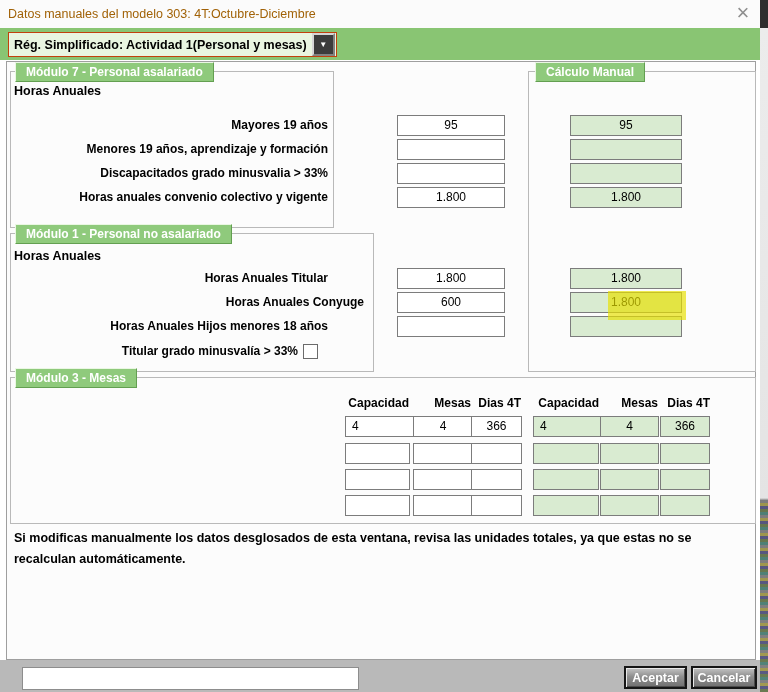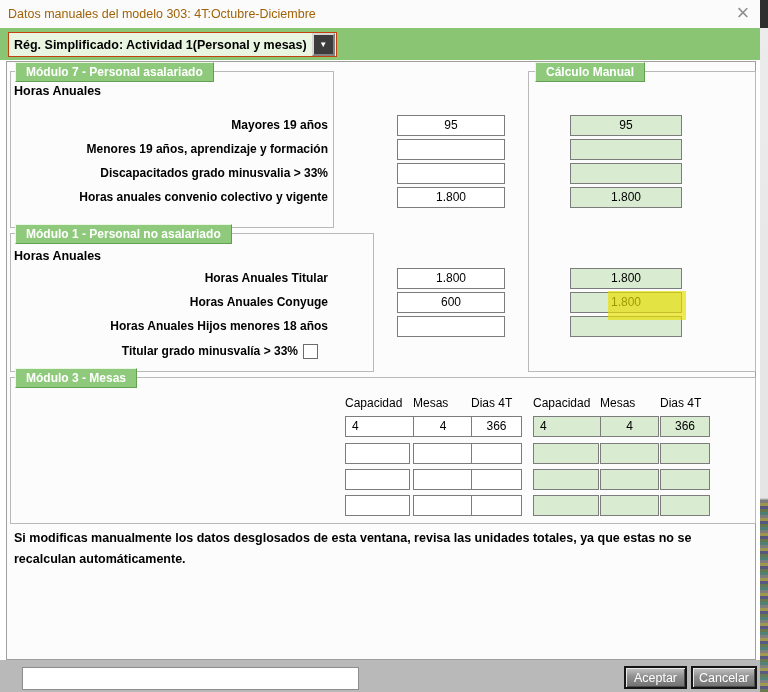--- a/index.html
+++ b/index.html
@@ -22,28 +22,28 @@
   .tab{position:absolute;top:-10px;background:#8fca7c;color:#fff;font-weight:bold;font-size:12px;
        padding:2px 10px 2px 10px;white-space:nowrap;border-top:1px solid #eaf7e3;
        border-left:1px solid #eaf7e3;border-right:1px solid #639f51;border-bottom:1px solid #639f51;}
   .subtitle{font-weight:bold;font-size:12.5px;color:#000;}
   .row-label{left:10px;width:318px;height:20px;line-height:20px;text-align:right;
              font-weight:bold;font-size:12px;white-space:nowrap;}
   .vbox{height:19px;line-height:19px;font-size:12px;text-align:center;
         border:1px solid #7c7c7c;background:#fff;}
   .vbox.manual{background:#d9ebd1;}
   .cell-left{text-align:left;padding-left:6px;}
-  .mesa-h{height:15px;line-height:15px;text-align:left;font-weight:normal;font-size:12px;white-space:nowrap;}
+  .mesa-h{height:15px;line-height:15px;text-align:right;font-weight:bold;font-size:12px;white-space:nowrap;}
   .checkbox{width:13px;height:13px;background:#fff;border:1px solid #6b6b6b;}
   .warning{font-weight:bold;font-size:12.5px;line-height:21px;color:#000;}
   .highlight{background:rgba(232,224,0,0.68);}
   .footerbar{left:0;top:660px;width:760px;height:32px;background:#b9b9b9;}
   .footer-input{position:absolute;left:22px;top:667px;width:331px;height:19px;
                 border:1px solid #8d8d8d;background:#fff;font-family:inherit;font-size:12px;}
-  .btn{position:absolute;top:666px;height:23px;color:#fff;font-weight:normal;font-size:12.5px;
+  .btn{position:absolute;top:666px;height:23px;color:#fff;font-weight:bold;font-size:12.5px;
        font-family:inherit;background:linear-gradient(180deg,#c4c4c4 0%,#8f8f8f 45%,#707070 100%);
        border:2px solid #161616;box-shadow:inset 1px 1px 0 #e9e9e9,inset -1px -1px 0 #4b4b4b;
        padding:0;line-height:18px;}
   .side-strip{left:760px;top:0;width:8px;height:692px;
               background:linear-gradient(180deg,#2e2e2e 0px,#2e2e2e 28px,#ececec 28px,#e4e4e4 498px,#8f8f8f 500px,#a9a9a9 692px);}
   .side-noise{position:absolute;left:0;top:500px;width:8px;height:192px;opacity:.8;
               background:repeating-linear-gradient(0deg,#5a6e3c 0 3px,#46467a 3px 6px,#a0963c 6px 9px,#777 9px 12px,#3c7a6e 12px 15px);}
 </style>
 </head>
 <body>
@@ -86,21 +86,21 @@
   <div class="abs vbox manual" style="left:570px;top:115px;width:110px;">95</div>
   <div class="abs vbox manual" style="left:570px;top:139px;width:110px;"></div>
   <div class="abs vbox manual" style="left:570px;top:163px;width:110px;"></div>
   <div class="abs vbox manual" style="left:570px;top:187px;width:110px;">1.800</div>
 
   <div class="abs group" style="left:10px;top:233px;width:322px;height:137px;padding-left:40px;">
     <div class="tab" style="left:4px;">Módulo 1 - Personal no asalariado</div>
   </div>
   <div class="abs subtitle" style="left:14px;top:249px;">Horas Anuales</div>
   <div class="abs row-label" style="top:268px;">Horas Anuales Titular</div>
-  <div class="abs row-label" style="top:292px;">Horas Anuales Conyuge</div>
+  <div class="abs row-label" style="top:292px;padding-left:36px;">Horas Anuales Conyuge</div>
   <div class="abs row-label" style="top:316px;">Horas Anuales Hijos menores 18 años</div>
   <div class="abs row-label" style="top:341px;width:288px;">Titular grado minusvalía &gt; 33%</div>
   <div class="abs checkbox" style="left:303px;top:344px;"></div>
 
   <div class="abs vbox" style="left:397px;top:268px;width:106px;">1.800</div>
   <div class="abs vbox" style="left:397px;top:292px;width:106px;">600</div>
   <div class="abs vbox" style="left:397px;top:316px;width:106px;"></div>
 
   <div class="abs vbox manual" style="left:570px;top:268px;width:110px;">1.800</div>
   <div class="abs vbox manual" style="left:570px;top:292px;width:110px;">1.800</div>

